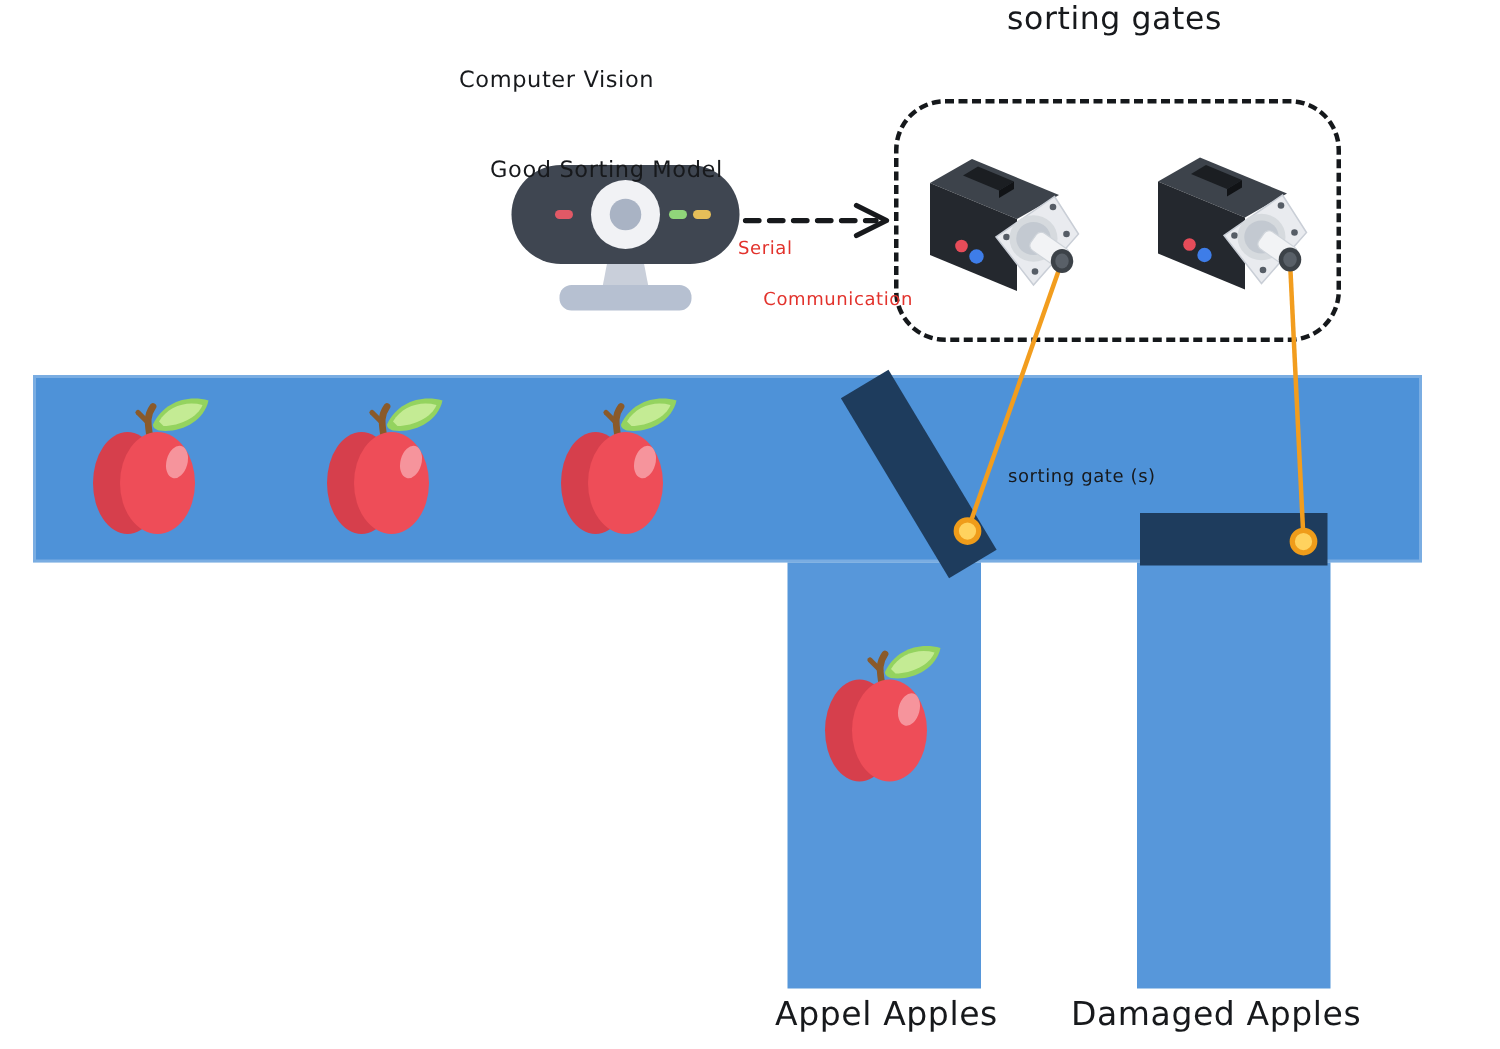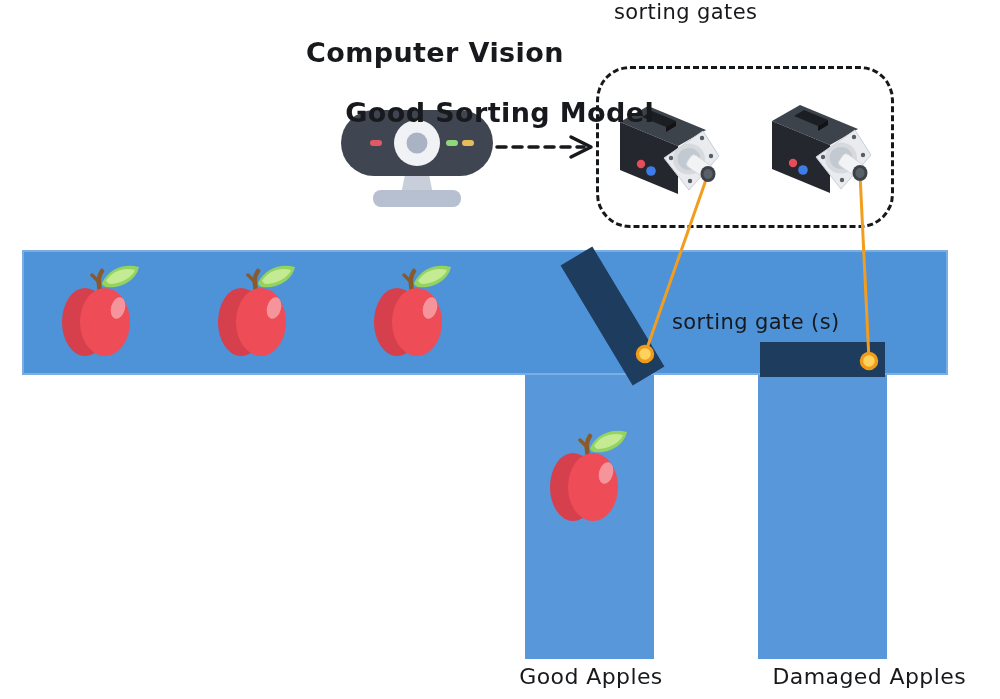--- a/index.html
+++ b/index.html
@@ -17,26 +17,26 @@
   #gate-good{left:594px;top:246px;width:37px;height:140px;background:var(--navy,#1e3c5d);
              transform:rotate(-31deg);z-index:2;}
   #gate-damaged{left:760px;top:342px;width:125px;height:35px;background:var(--navy,#1e3c5d);z-index:2;}
   
   #servo-box{left:596px;top:66px;width:292px;height:156px;border:3px dashed #15181b;
              border-radius:34px;z-index:2;background:transparent;}
   
   #overlay{left:0;top:0;width:1000px;height:699px;z-index:3;pointer-events:none;}
   
   .lbl{z-index:4;white-space:pre;letter-spacing:.4px;}
-  #cv-title{left:306px;top:38px;font-size:27px;line-height:30px;font-weight:700;}
-  #servo-title{left:614px;top:-1px;width:258px;font-size:21px;line-height:27px;font-weight:500;}
+  #cv-title{left:306px;top:38px;font-size:15px;line-height:30px;font-weight:400;}
+  #servo-title{left:614px;top:-1px;width:258px;text-align:center;font-size:21px;line-height:27px;font-weight:500;}
   #serial-label{left:492px;top:157px;font-size:12px;line-height:17px;color:var(--red,#e2322c);font-weight:500;}
-  #gate-label{left:672px;top:310px;font-size:21px;font-weight:500;}
+  #gate-label{left:672px;top:310px;font-size:12px;font-weight:500;}
   #good-label{left:491px;top:664px;width:200px;text-align:center;font-size:22px;font-weight:500;}
-  #damaged-label{left:714px;top:664px;width:252px;text-align:right;font-size:22px;font-weight:500;}
+  #damaged-label{left:714px;top:664px;width:252px;text-align:left;font-size:22px;font-weight:500;}
 </style>
 </head>
 <body>
 
 <div id="canvas">
 
   <div id="belt" class="abs"></div>
   <div id="channel-good" class="abs"></div>
   <div id="channel-damaged" class="abs"></div>
 
@@ -115,19 +115,21 @@
         <circle cx="869" cy="361" r="7.5" fill="#ffd25e" stroke="#ef9c1a" stroke-width="3.5"></circle>
       </g>
   </svg>
 
   <div id="cv-title" class="abs lbl"><span>Computer Vision</span><br>
     <span>Good Sorting Model</span></div>
 
   <div id="servo-title" class="abs lbl"><span>sorting gates</span><br>
     </div>
 
+  <div id="serial-label" class="abs lbl"><span>Serial</span><br>
+    <span>Communication</span></div>
 
   <div id="gate-label" class="abs lbl">sorting gate (s)</div>
 
-  <div id="good-label" class="abs lbl">Good Apples</div>
+  <div id="good-label" class="abs lbl">Appel Apples</div>
 
   <div id="damaged-label" class="abs lbl">Damaged Apples</div>
 </div>
 
 </body></html>

